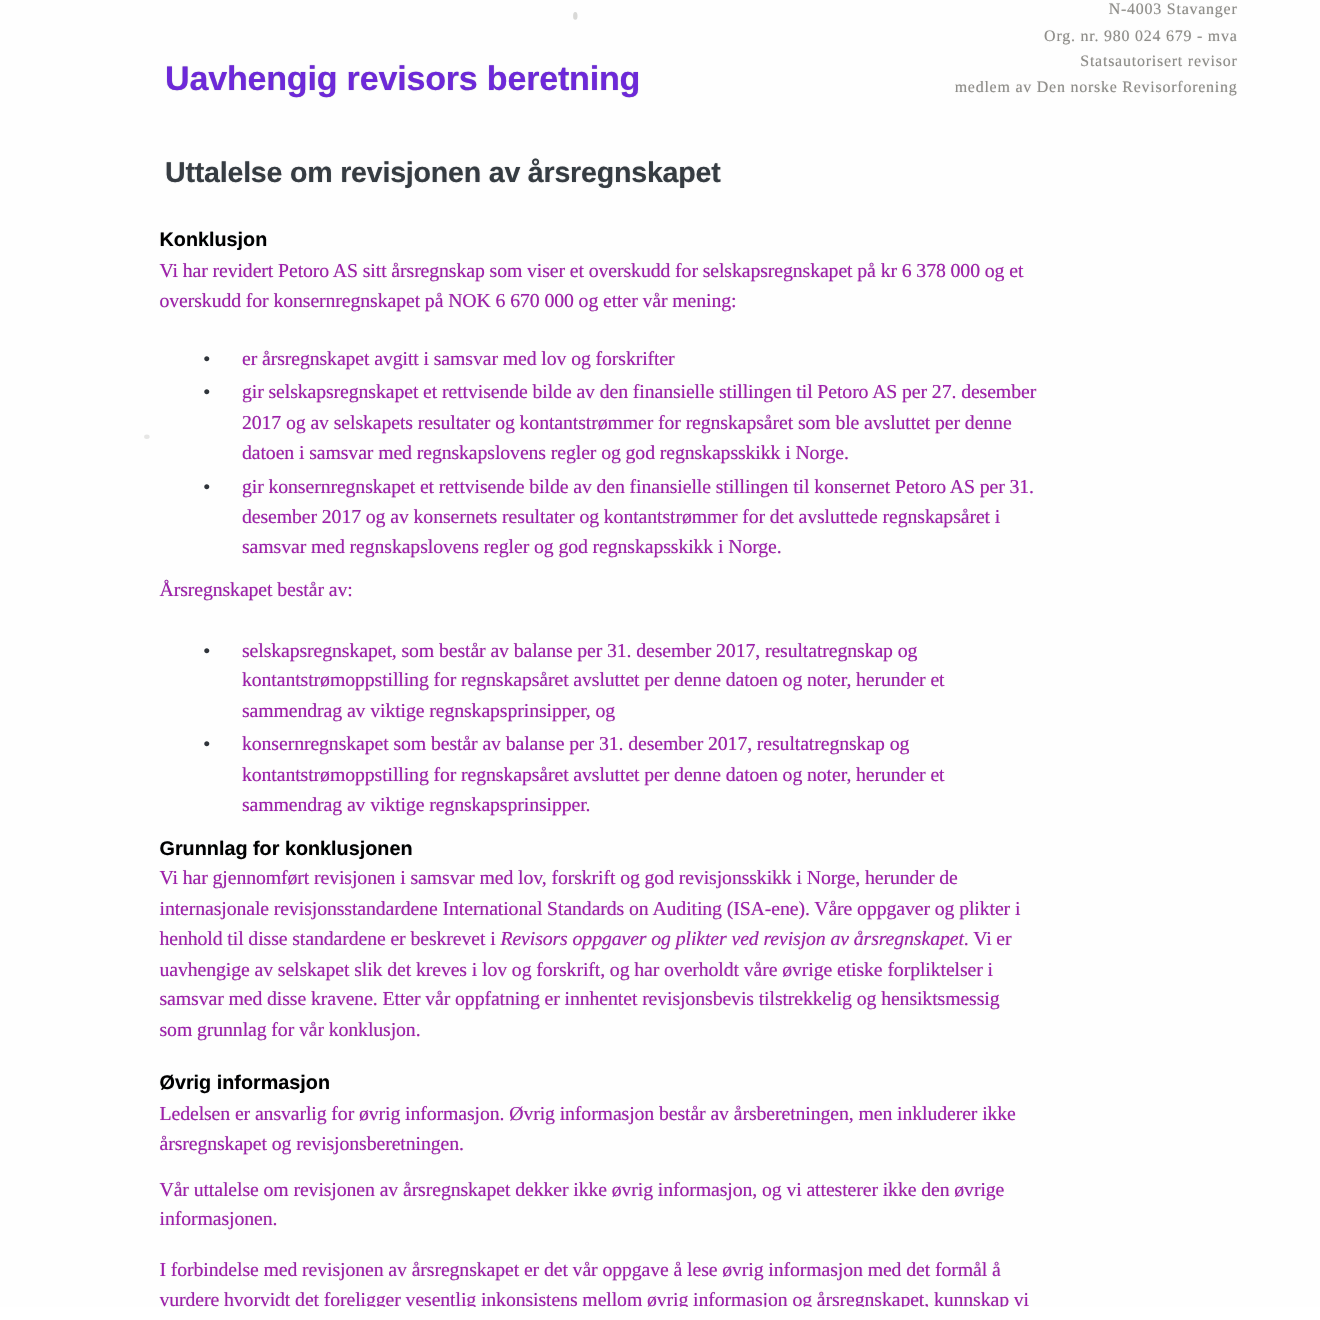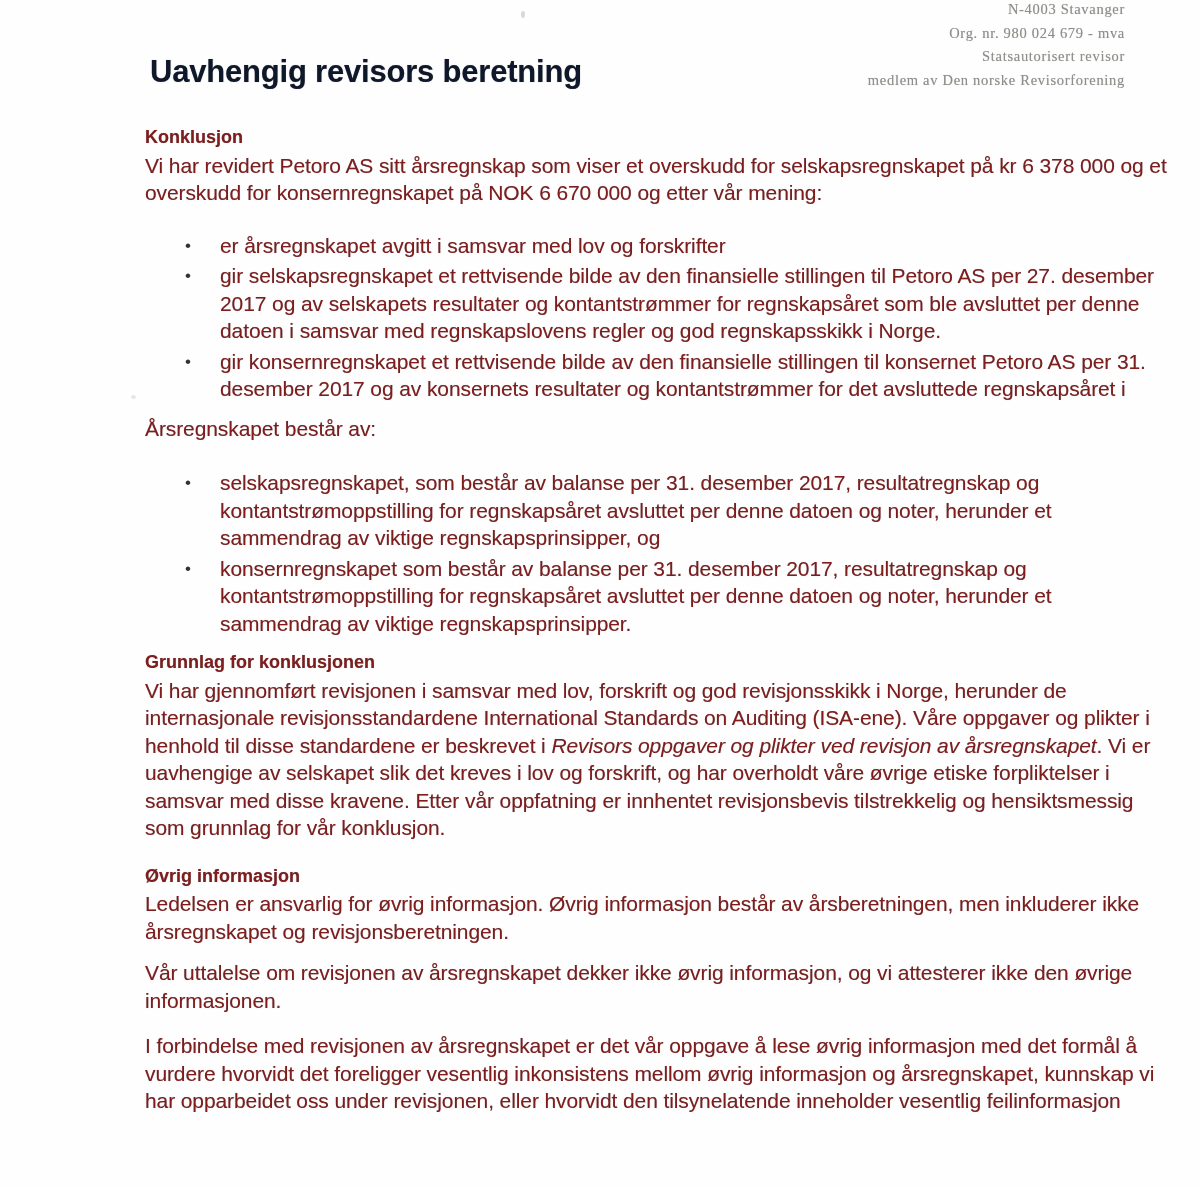--- a/index.html
+++ b/index.html
@@ -40,51 +40,52 @@
     position: absolute;
     left: 145px;
     top: 0;
     width: 930px;
   }
   .h1 {
     margin: 55px 0 0 5px;
     font-size: 31px;
     line-height: 34px;
     font-weight: bold;
-    color: #0f172a;
+    color: #6d28d9;
     letter-spacing: -0.2px;
     text-shadow: 0 0 0.9px rgba(58,64,70,0.5);
     white-space: nowrap;
   }
   .h2 {
     margin: 53px 0 0 5px;
     font-size: 26px;
     line-height: 28px;
     font-weight: bold;
     color: #363c42;
     letter-spacing: -0.2px;
     text-shadow: 0 0 0.9px rgba(54,60,66,0.5);
     white-space: nowrap;
   }
   .h3 {
     font-size: 18px;
     line-height: 27.5px;
     font-weight: bold;
-    color: #7f1d1d;
+    color: #000000;
     text-shadow: 0 0 0.7px rgba(46,51,57,0.5);
     white-space: nowrap;
   }
   .para { }
   .ln {
-    font-size: 21px;
+    font-size: 18px;
     line-height: 27.5px;
     letter-spacing: -0.1px;
-    color: #7f1d1d;
+    color: #a21caf;
     text-shadow: 0 0 0.7px rgba(47,52,58,0.45);
     white-space: nowrap;
+    font-family: Liberation Serif, serif;
   }
   .bullet-list { }
   .bullet-item {
     display: flex;
     margin-bottom: 3px;
   }
   .bullet-marker {
     flex: 0 0 75px;
     box-sizing: border-box;
     padding-left: 40px;
@@ -113,20 +114,21 @@
       <div class="lh-line">Org. nr. 980 024 679 - mva</div>
       <div class="lh-line">Statsautorisert revisor</div>
       <div class="lh-line">medlem av Den norske Revisorforening</div>
     </div>
 
   <span class="speck speck-1"></span>
   <span class="speck speck-2"></span>
 
   <div class="content">
     <div class="h1">Uavhengig revisors beretning</div>
+    <div class="h2">Uttalelse om revisjonen av årsregnskapet</div>
     <div id="blocks">
         <div class="h3" style="margin-top: 35px;">Konklusjon</div>
         <div class="para" style="margin-top: 0px;">
           <div class="ln"><span>Vi har revidert Petoro AS sitt årsregnskap som viser et overskudd for selskapsregnskapet på kr 6 378 000 og et</span></div>
           <div class="ln"><span>overskudd for konsernregnskapet på NOK 6 670 000 og etter vår mening:</span></div>
         </div>
         <div class="bullet-list" style="margin-top: 25px;">
           <div class="bullet-item">
             <span class="bullet-marker">•</span>
             <div class="bullet-lines">
@@ -139,20 +141,21 @@
               <div class="ln"><span>gir selskapsregnskapet et rettvisende bilde av den finansielle stillingen til Petoro AS per 27. desember</span></div>
               <div class="ln"><span>2017 og av selskapets resultater og kontantstrømmer for regnskapsåret som ble avsluttet per denne</span></div>
               <div class="ln"><span>datoen i samsvar med regnskapslovens regler og god regnskapsskikk i Norge.</span></div>
             </div>
           </div>
           <div class="bullet-item">
             <span class="bullet-marker">•</span>
             <div class="bullet-lines">
               <div class="ln"><span>gir konsernregnskapet et rettvisende bilde av den finansielle stillingen til konsernet Petoro AS per 31.</span></div>
               <div class="ln"><span>desember 2017 og av konsernets resultater og kontantstrømmer for det avsluttede regnskapsåret i</span></div>
+              <div class="ln"><span>samsvar med regnskapslovens regler og god regnskapsskikk i Norge.</span></div>
             </div>
           </div>
         </div>
         <div class="para" style="margin-top: 12px;">
           <div class="ln"><span>Årsregnskapet består av:</span></div>
         </div>
         <div class="bullet-list" style="margin-top: 27px;">
           <div class="bullet-item">
             <span class="bullet-marker">•</span>
             <div class="bullet-lines">

